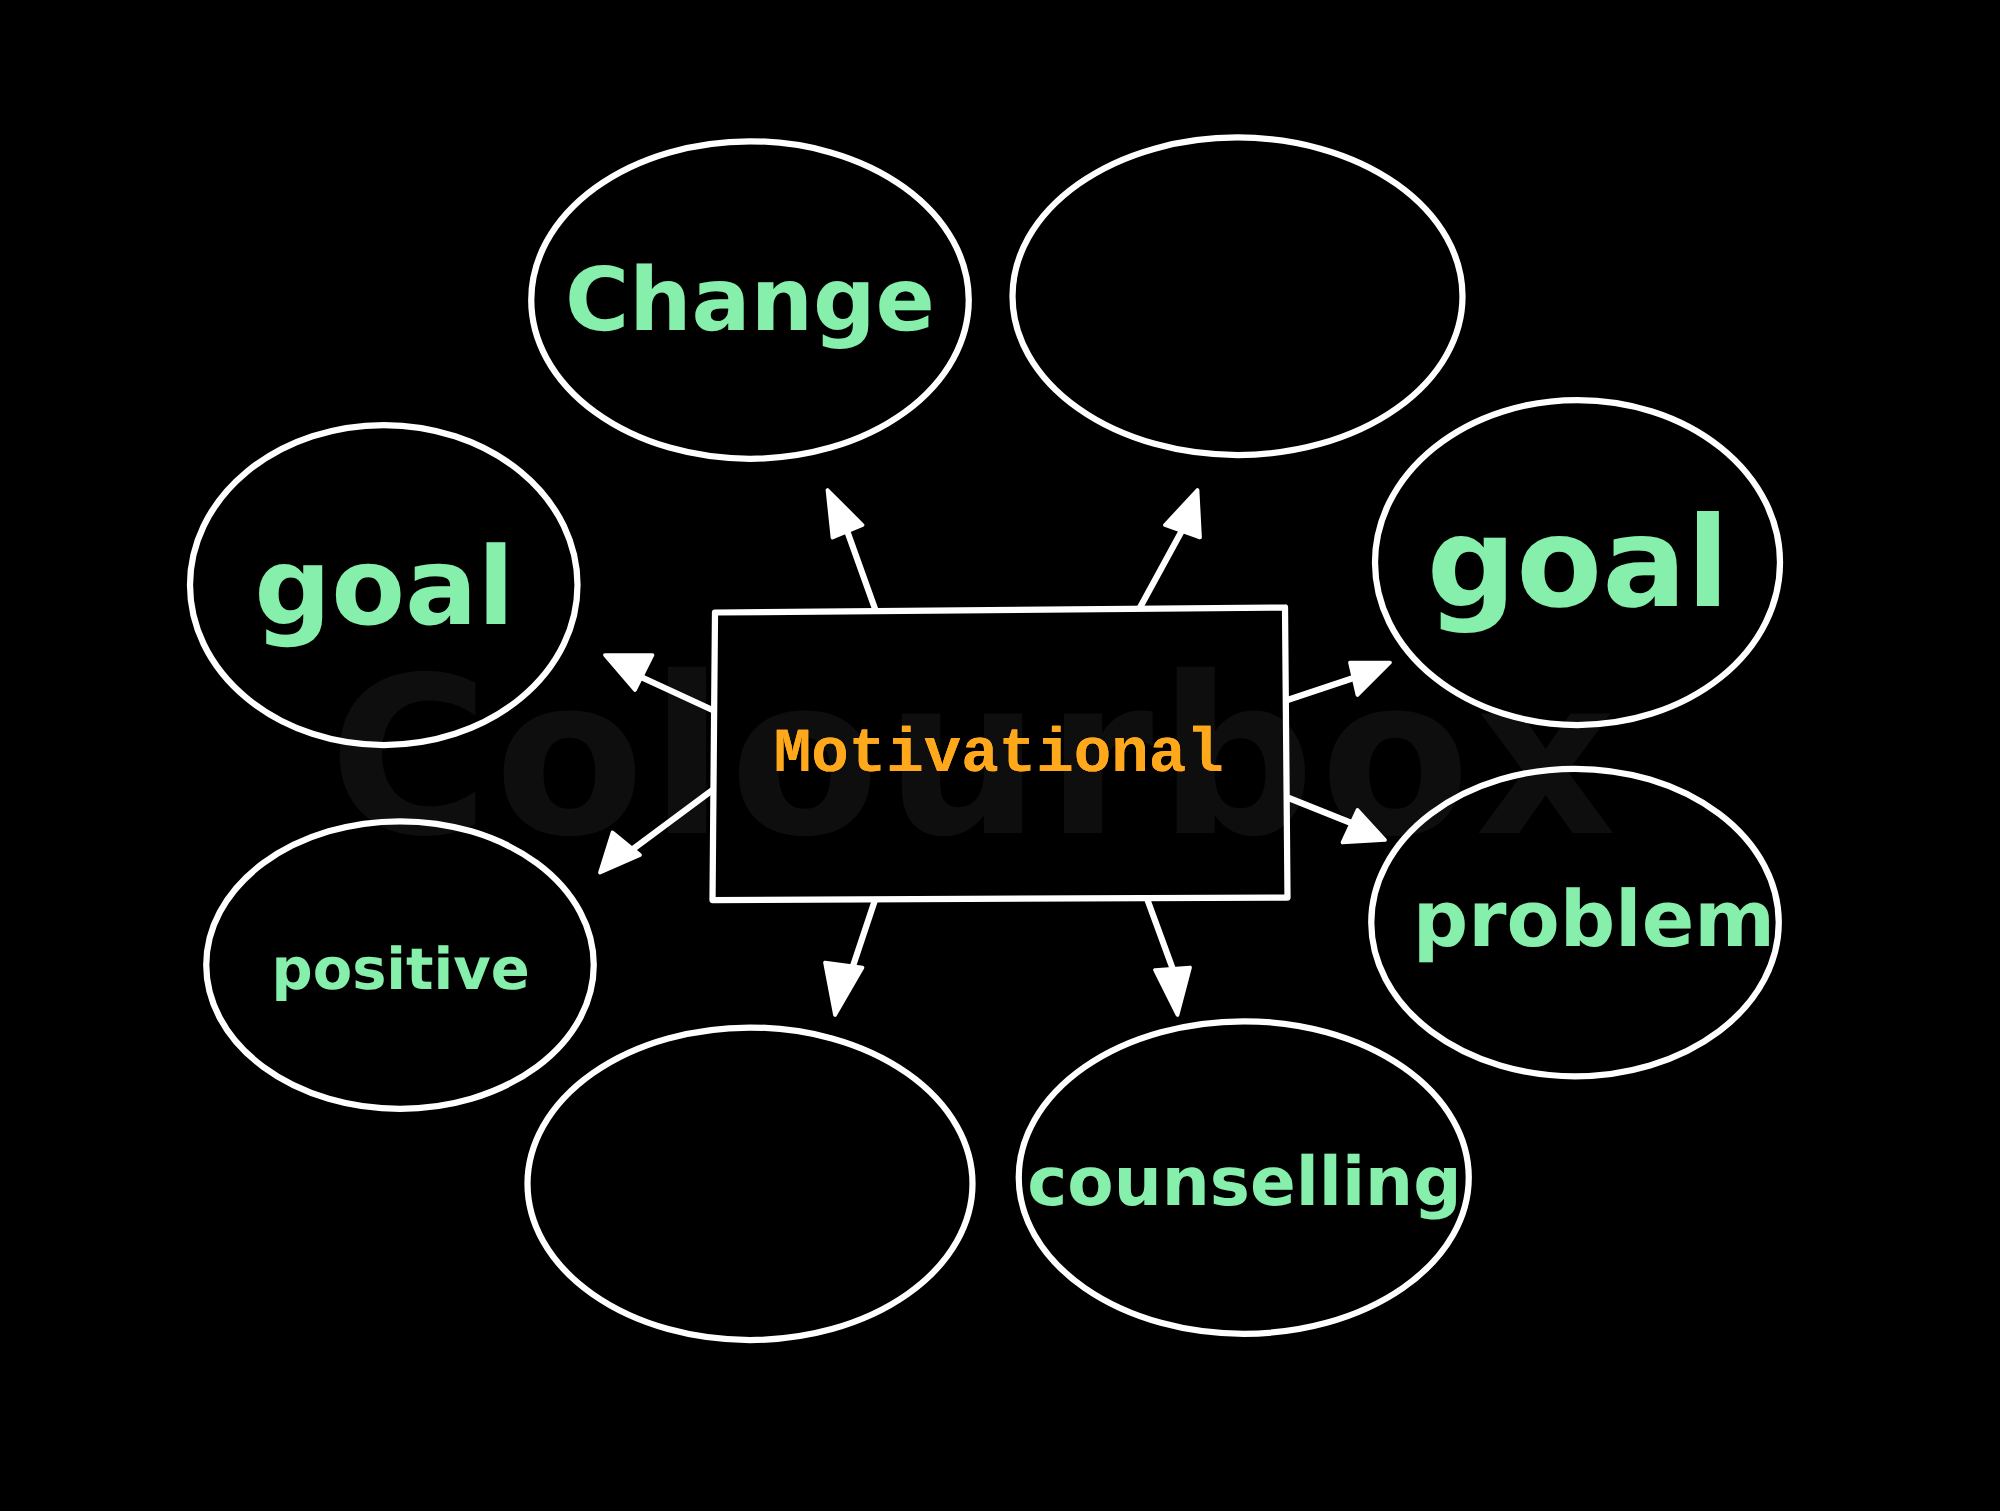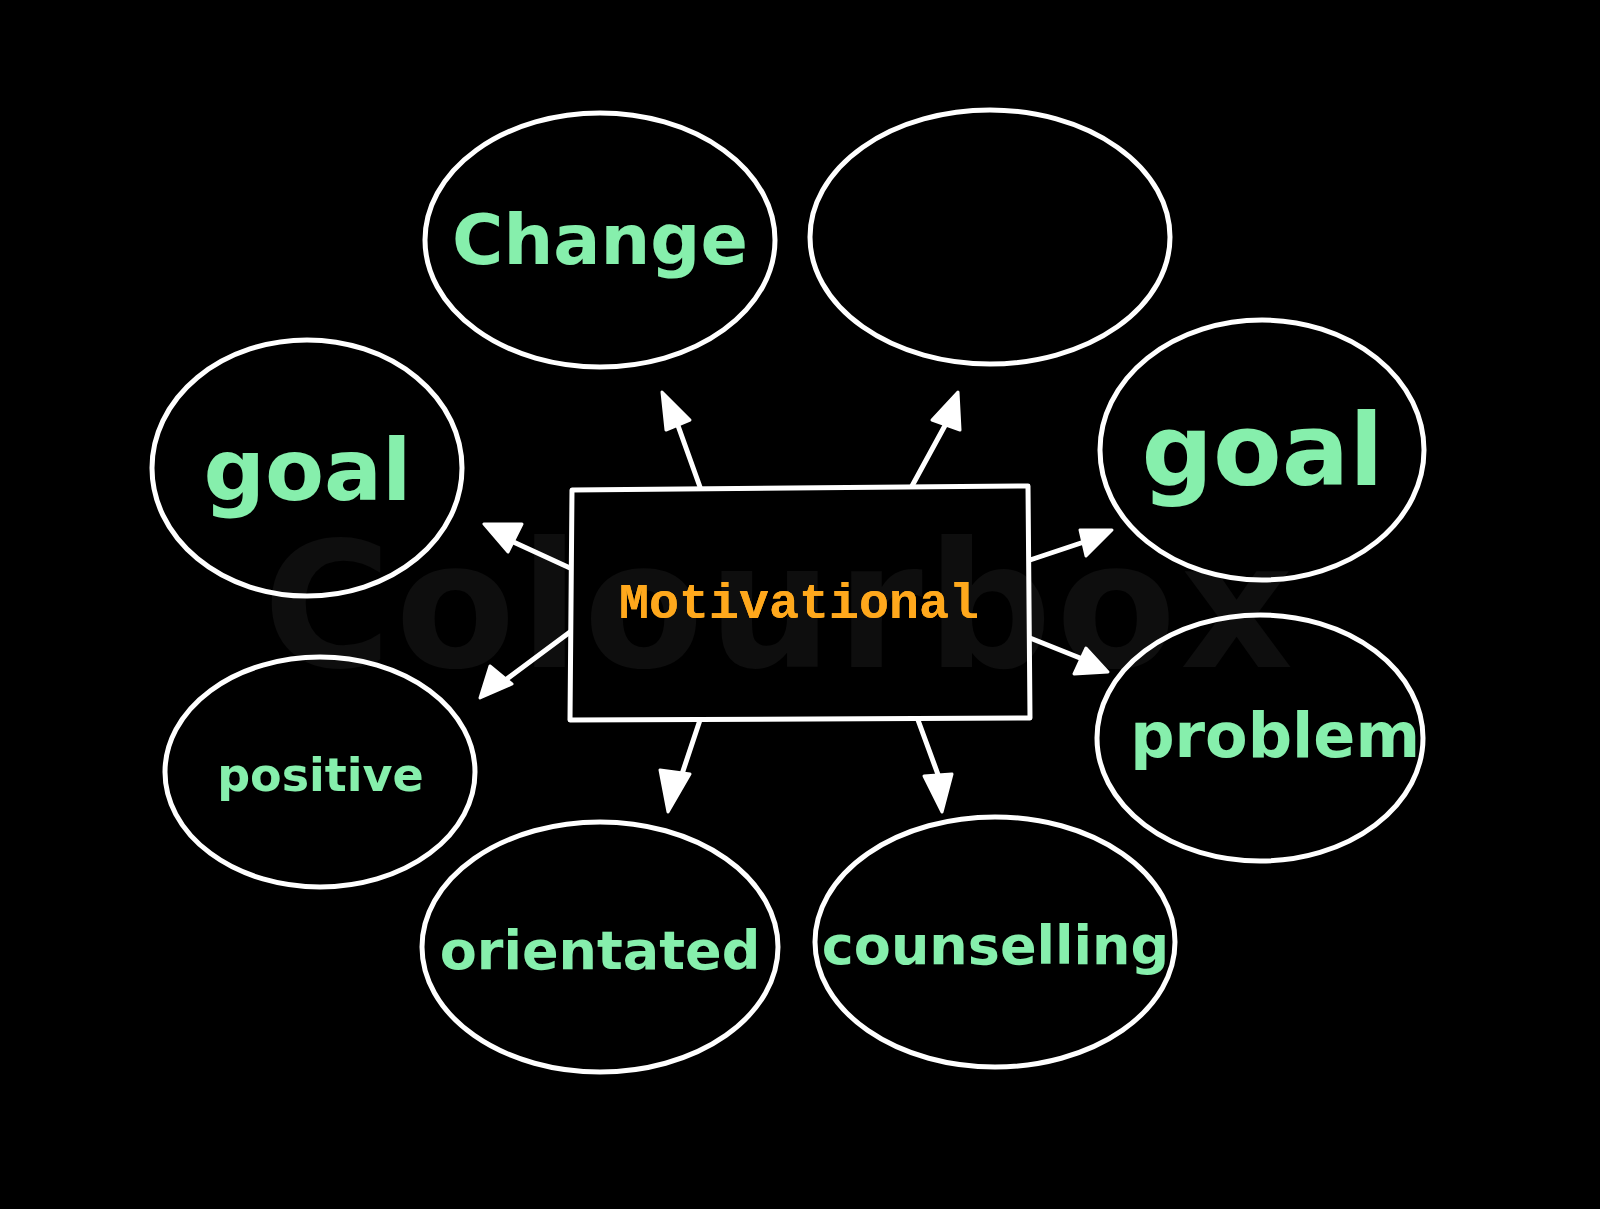--- a/index.html
+++ b/index.html
@@ -63,23 +63,20 @@
   </div>
   <div class="node" style="left:1105px;top:385px;width:315px;height:130px;font-size:100px;">
     <span>goal</span>
   </div>
   <div class="node" style="left:1100px;top:685px;width:320px;height:100px;font-size:62px;justify-content:flex-end;">
     <span>problem</span>
   </div>
   <div class="node" style="left:818px;top:895px;width:355px;height:100px;font-size:54px;">
     <span>counselling</span>
   </div>
-  <div class="node" style="left:425px;top:900px;width:350px;height:100px;font-size:54px;">
-    <span>orientated</span>
-  </div>
   <div class="node" style="left:168px;top:725px;width:305px;height:100px;font-size:46px;">
     <span>positive</span>
   </div>
   <div class="node" style="left:155px;top:410px;width:305px;height:120px;font-size:86px;">
     <span>goal</span>
   </div>
 
 </div>
 
 </body></html>

